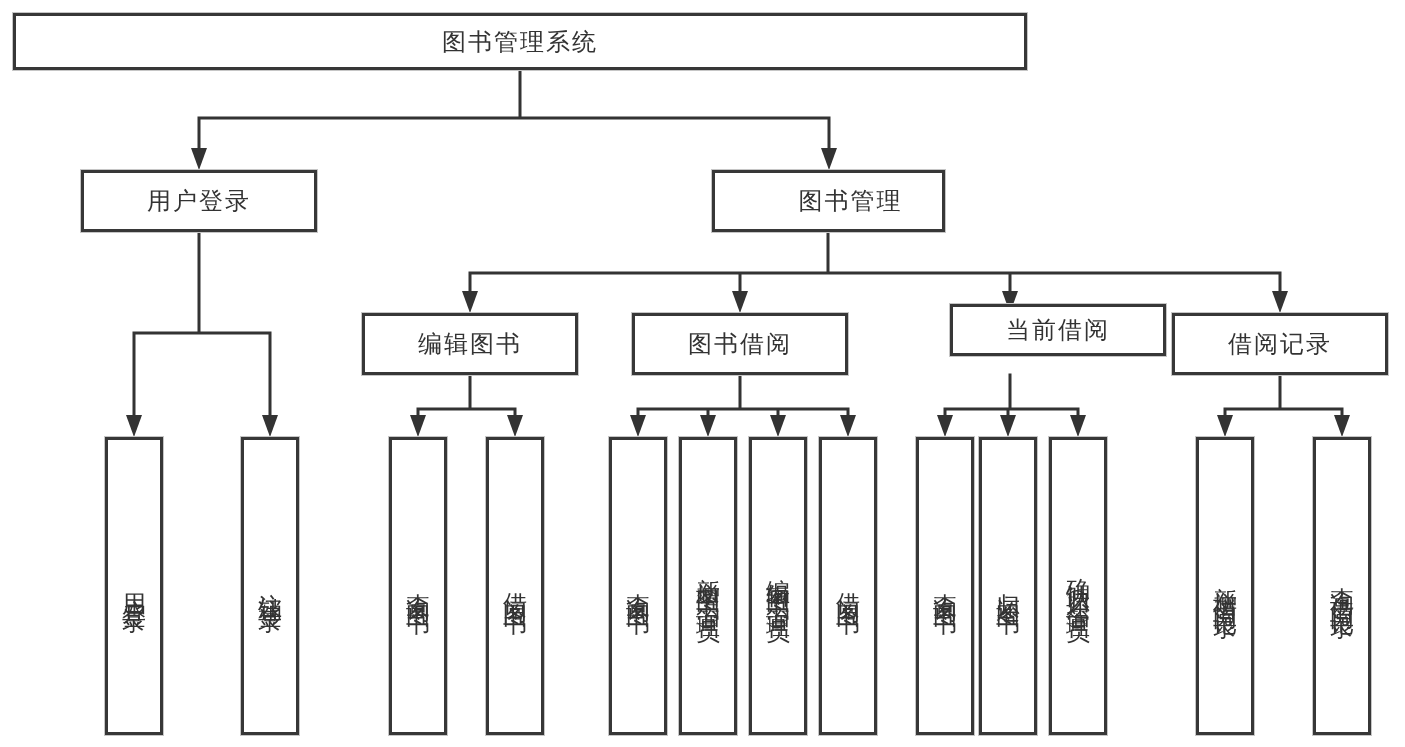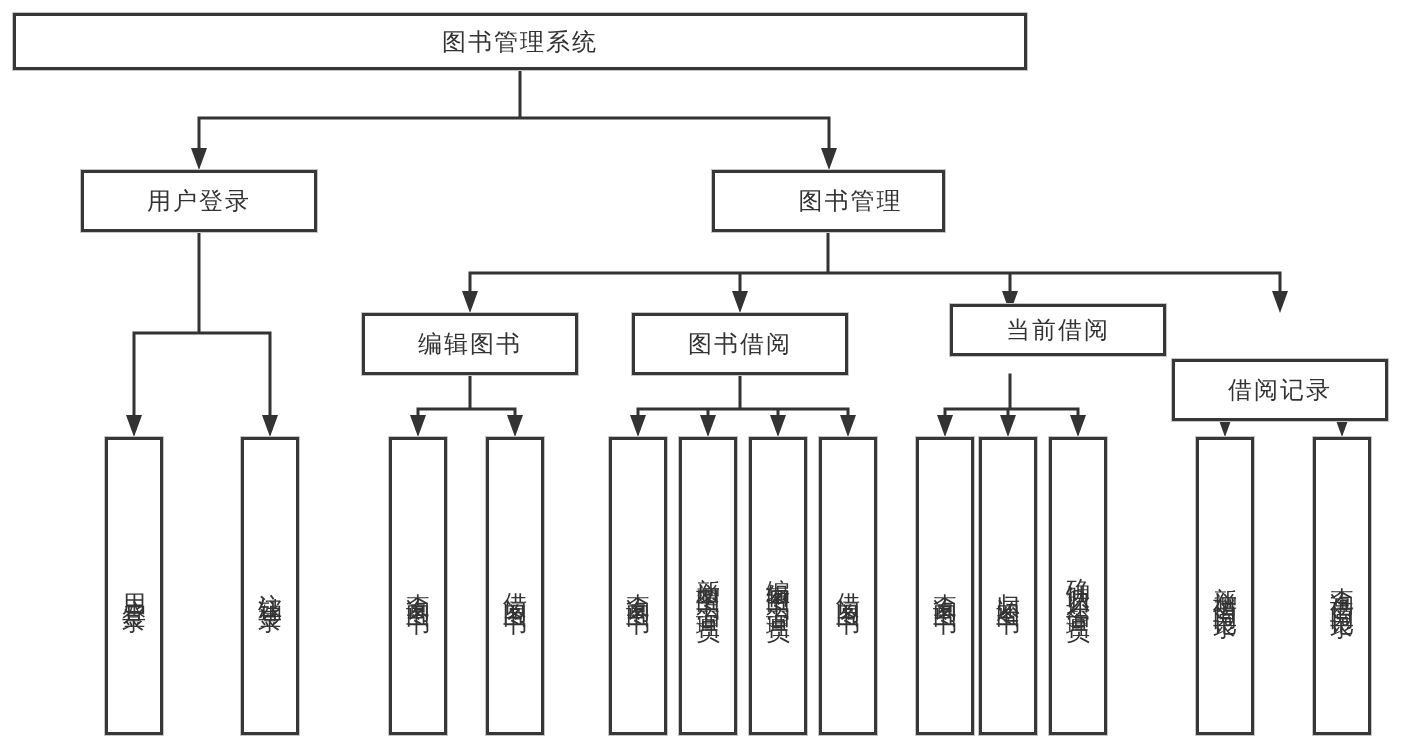--- a/index.html
+++ b/index.html
@@ -118,21 +118,21 @@
 
   <div class="box h" style="left:362px; top:313px; width:216px; height:62px;">
     <span>编辑图书</span>
   </div>
   <div class="box h" style="left:632px; top:313px; width:216px; height:62px;">
     <span>图书借阅</span>
   </div>
   <div class="box h" style="left:902px; top:304px; width:216px; height:52px;margin-left:48px;">
     <span>当前借阅</span>
   </div>
-  <div class="box h" style="left:1172px; top:313px; width:216px; height:62px;margin-top:46px;">
+  <div class="box h" style="left:1172px; top:313px; width:216px; height:62px;">
     <span>借阅记录</span>
   </div>
 
   <div class="box v" style="left:105px; top:437px; width:58px; height:298px;">
     <span>用户登录</span>
   </div>
   <div class="box v" style="left:241px; top:437px; width:58px; height:298px;">
     <span>注销登录</span>
   </div>
 

